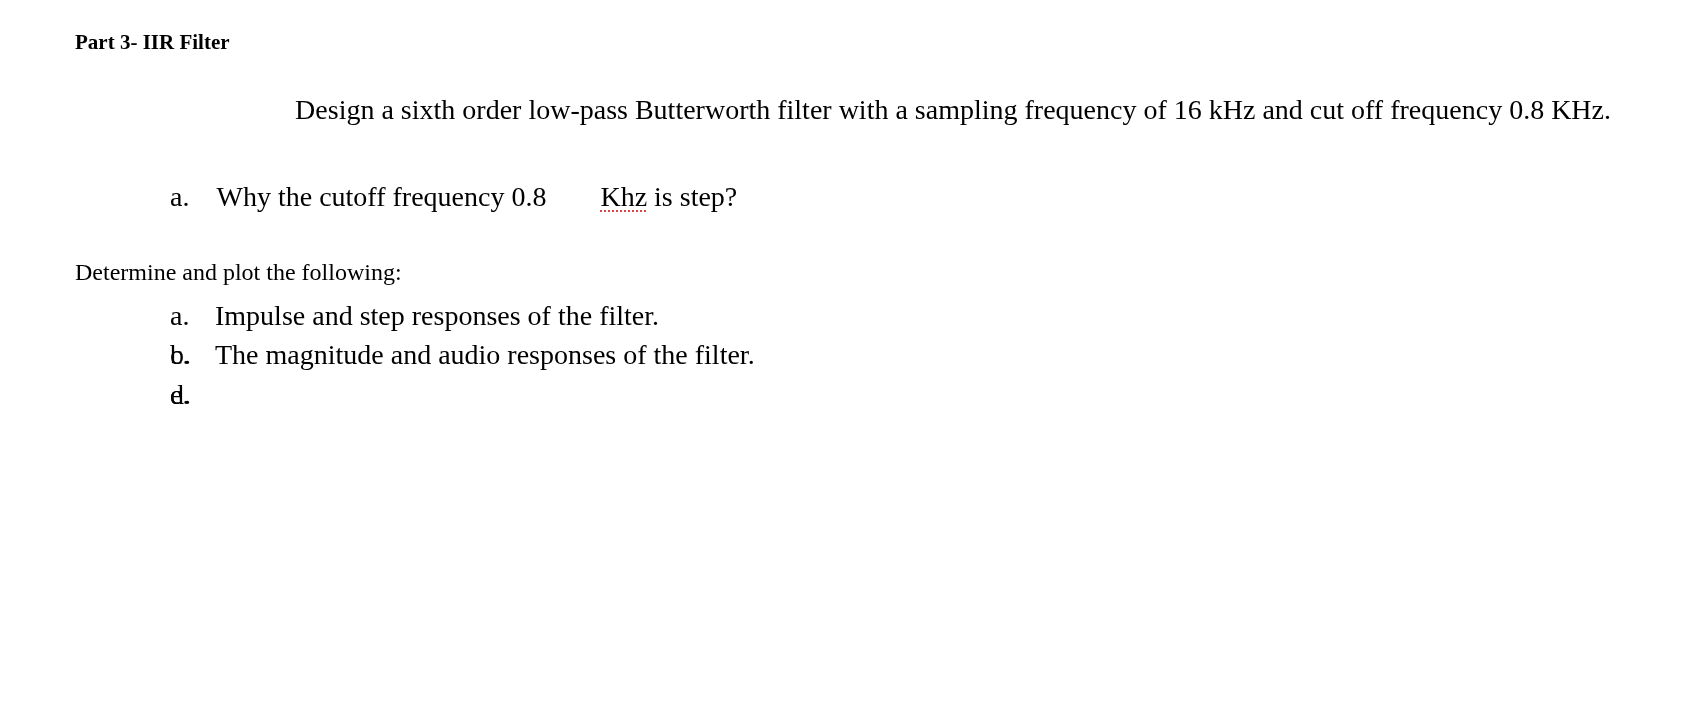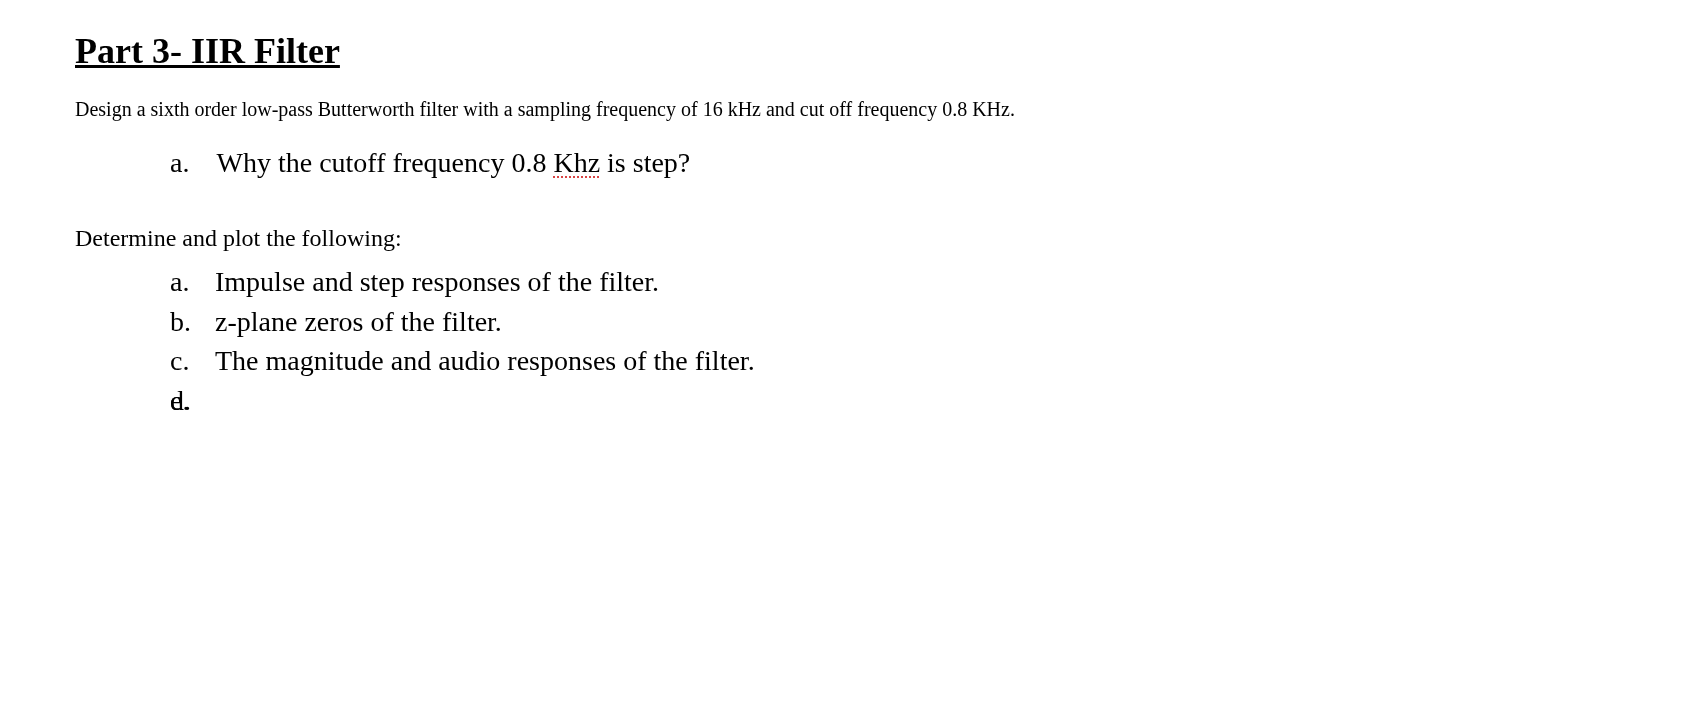--- a/index.html
+++ b/index.html
@@ -9,30 +9,30 @@
     }
     body {
       width: 1686px;
       height: 706px;
       background: #ffffff;
       font-family: "Times New Roman", Times, serif;
       color: #000000;
       padding: 30px 75px;
     }
     .section-title {
-      font-size: 36px;
+      font-size: 21px;
       font-weight: bold;
-      text-decoration: underline;
-      margin-bottom: 24px;
+      margin-bottom: 36px;
     }
     .intro-paragraph {
-      font-size: 20px;
+      font-size: 28px;
       line-height: 1.35;
-      margin-bottom: 20px;
+      margin-bottom: 48px;
       max-width: 1550px;
+      text-align: right;
     }
     .question-line {
       font-size: 28px;
       margin-bottom: 40px;
       padding-left: 95px;
       line-height: 1.4;
     }
     .question-marker {
       display: inline-block;
       width: 40px;
@@ -45,20 +45,21 @@
         to right,
         #d84444 0px,
         #d84444 2px,
         transparent 2px,
         transparent 4px
       );
       background-position: 0 100%;
       background-size: 4px 2px;
       background-repeat: repeat-x;
       border-bottom: none;
+      margin-left: 47px;
     }
     .subheading {
       font-size: 24px;
       margin-bottom: 6px;
       line-height: 1.4;
     }
     .ordered-list {
       list-style: none;
       padding-left: 95px;
       font-size: 28px;
@@ -88,21 +89,20 @@
 
 <p class="subheading">Determine and plot the following:</p>
 
 <ol class="ordered-list">
   <li>
     <span class="list-marker">a.</span>
     <span>Impulse and step responses of the filter.</span>
   </li>
   <li>
     <span class="list-marker">b.</span>
-    <span>z-plane zeros of the filter.</span>
   </li>
   <li>
     <span class="list-marker">c.</span>
     <span>The magnitude and audio responses of the filter.</span>
   </li>
   <li>
     <span class="list-marker">d.</span>
   </li>
   <li>
     <span class="list-marker">e.</span>

